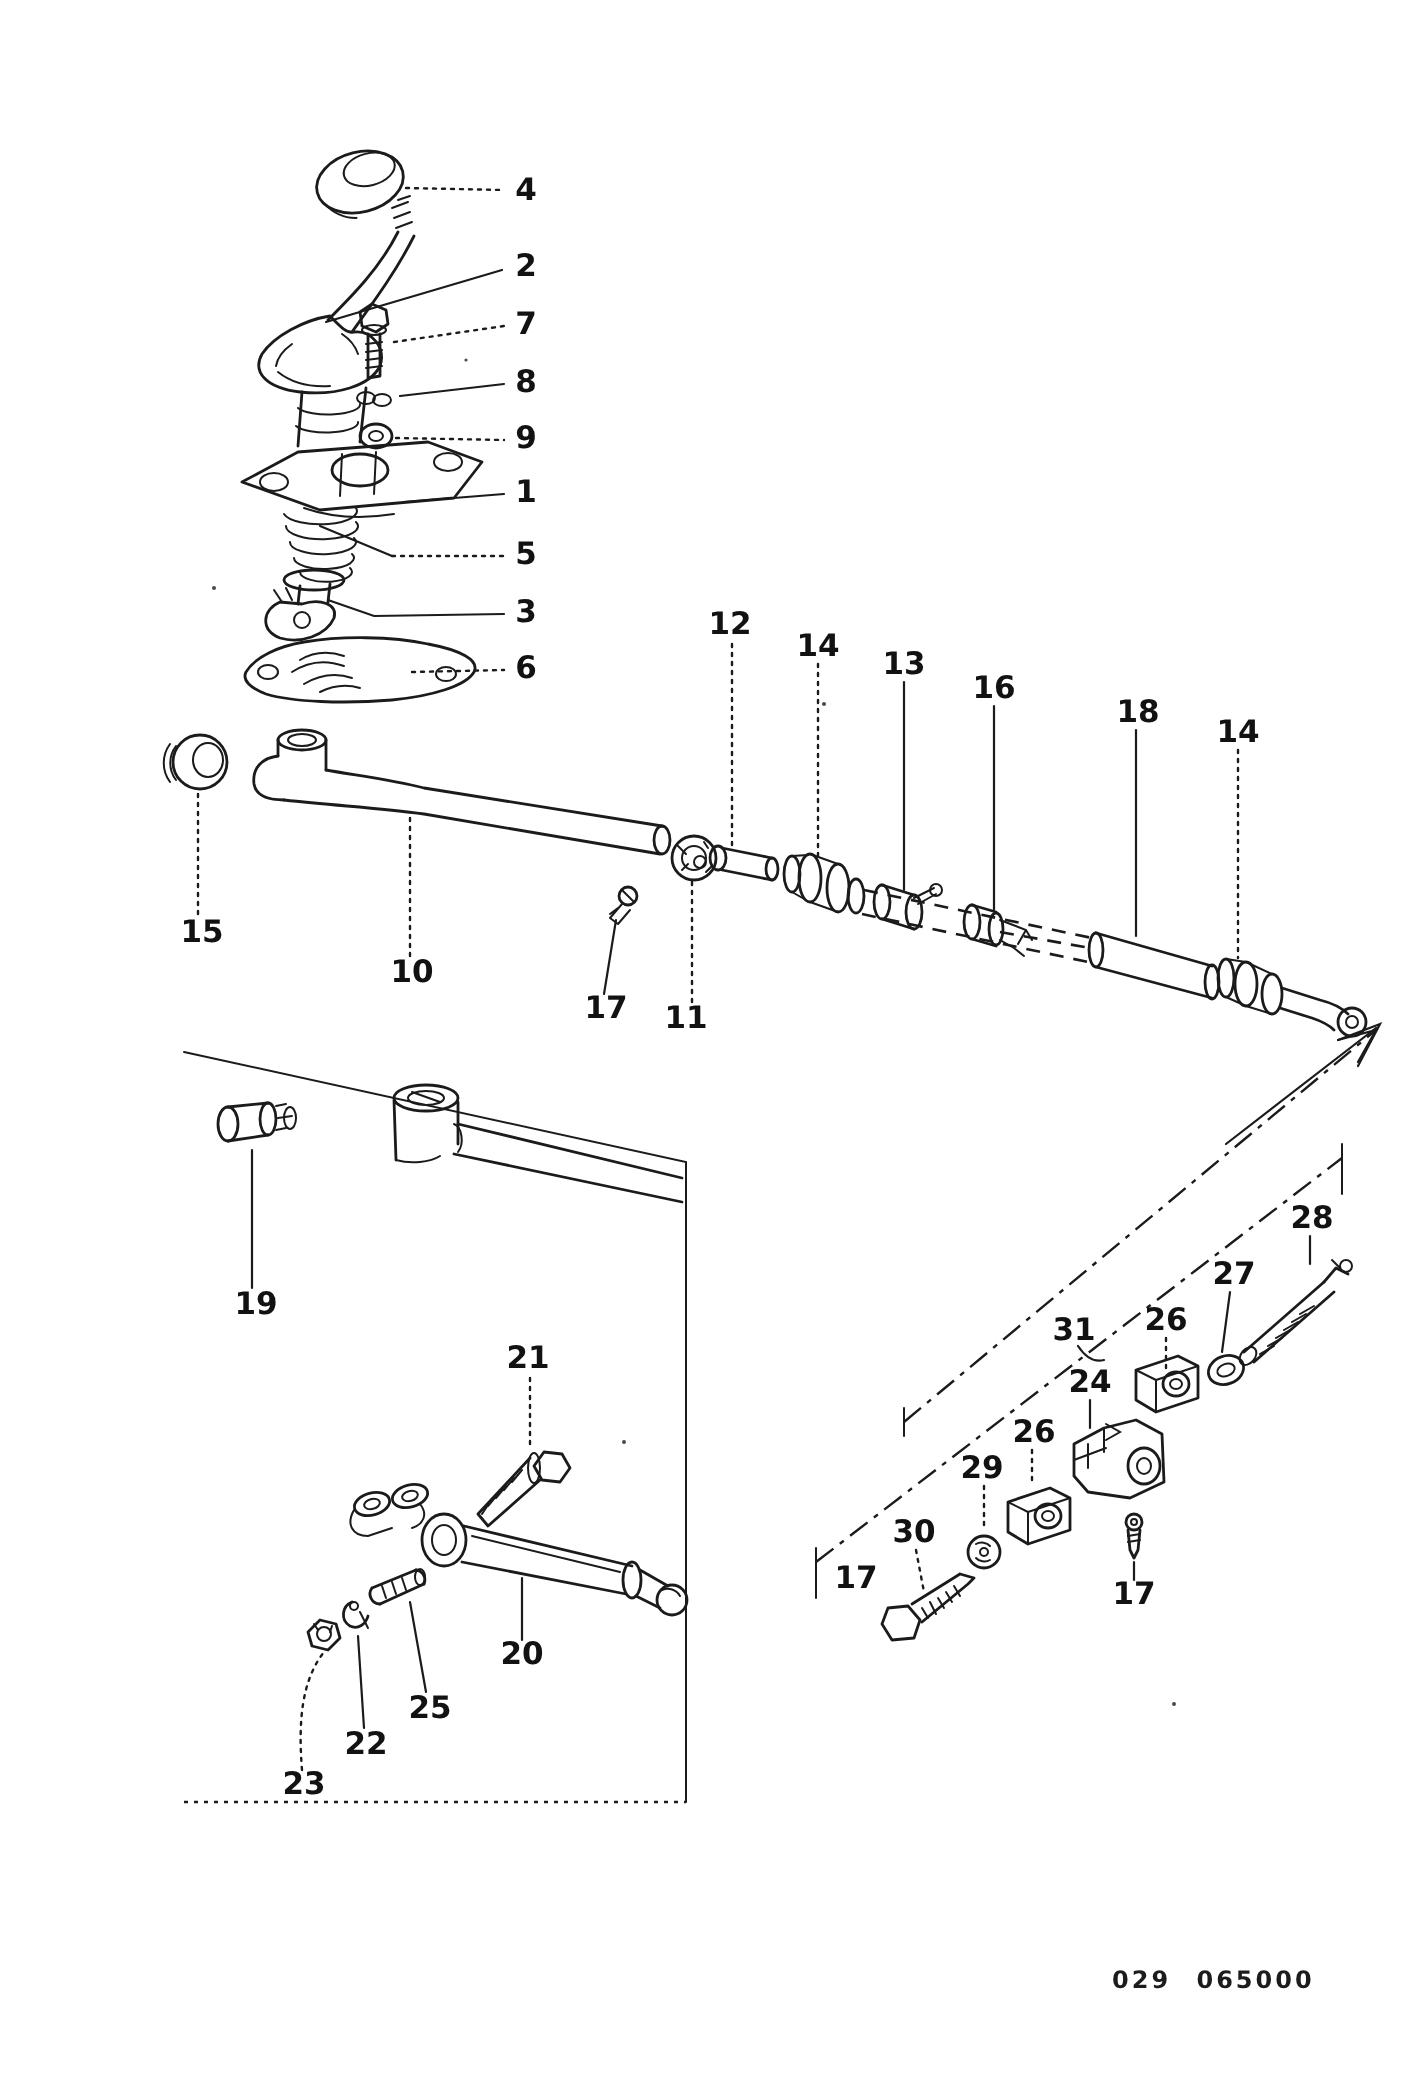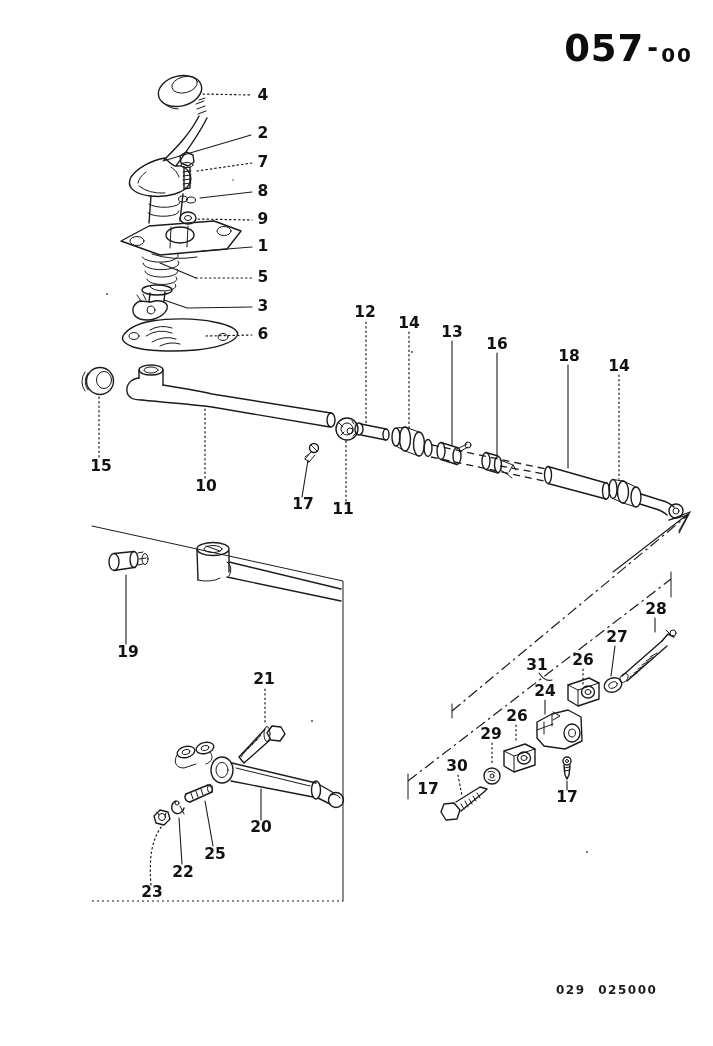--- a/index.html
+++ b/index.html
@@ -30,25 +30,20 @@
   .boxdot{stroke:#1b1b1b;stroke-width:1.2;fill:none;stroke-dasharray:2 3;}
   .callout{font-family:"DejaVu Sans","Liberation Sans",sans-serif;font-size:15.5px;
     font-weight:bold;fill:#121212;text-anchor:middle;}
   .speck{fill:#4a4a4a;stroke:none;}
 </style>
 </head>
 <body>
 
 <div class="page">
 
-  <div class="doc-number">
-    <span class="main">057</span>
-    <span class="sep">-</span>
-    <span class="suffix">00</span>
-  </div>
 
   <svg width="713" height="1046" viewBox="0 0 713 1046">
 
     <g>
       <g transform="rotate(-14 180 91)">
         <ellipse class="st" cx="180" cy="91" rx="22" ry="15"></ellipse>
         <ellipse class="thin" cx="186" cy="86" rx="13" ry="8"></ellipse>
         <path class="thin" d="M160,97 q5,9 14,11"></path>
       </g>
     </g>
@@ -408,14 +403,14 @@
 
     <g>
       <circle class="speck" cx="107" cy="294" r="1"></circle>
       <circle class="speck" cx="412" cy="352" r="1"></circle>
       <circle class="speck" cx="312" cy="721" r="1"></circle>
       <circle class="speck" cx="587" cy="852" r="1"></circle>
       <circle class="speck" cx="233" cy="180" r="0.8"></circle>
     </g>
   </svg>
 
-  <div class="footer-code">029 025000</div>
+  <div class="footer-code">029 065000</div>
 </div>
 
 </body></html>

